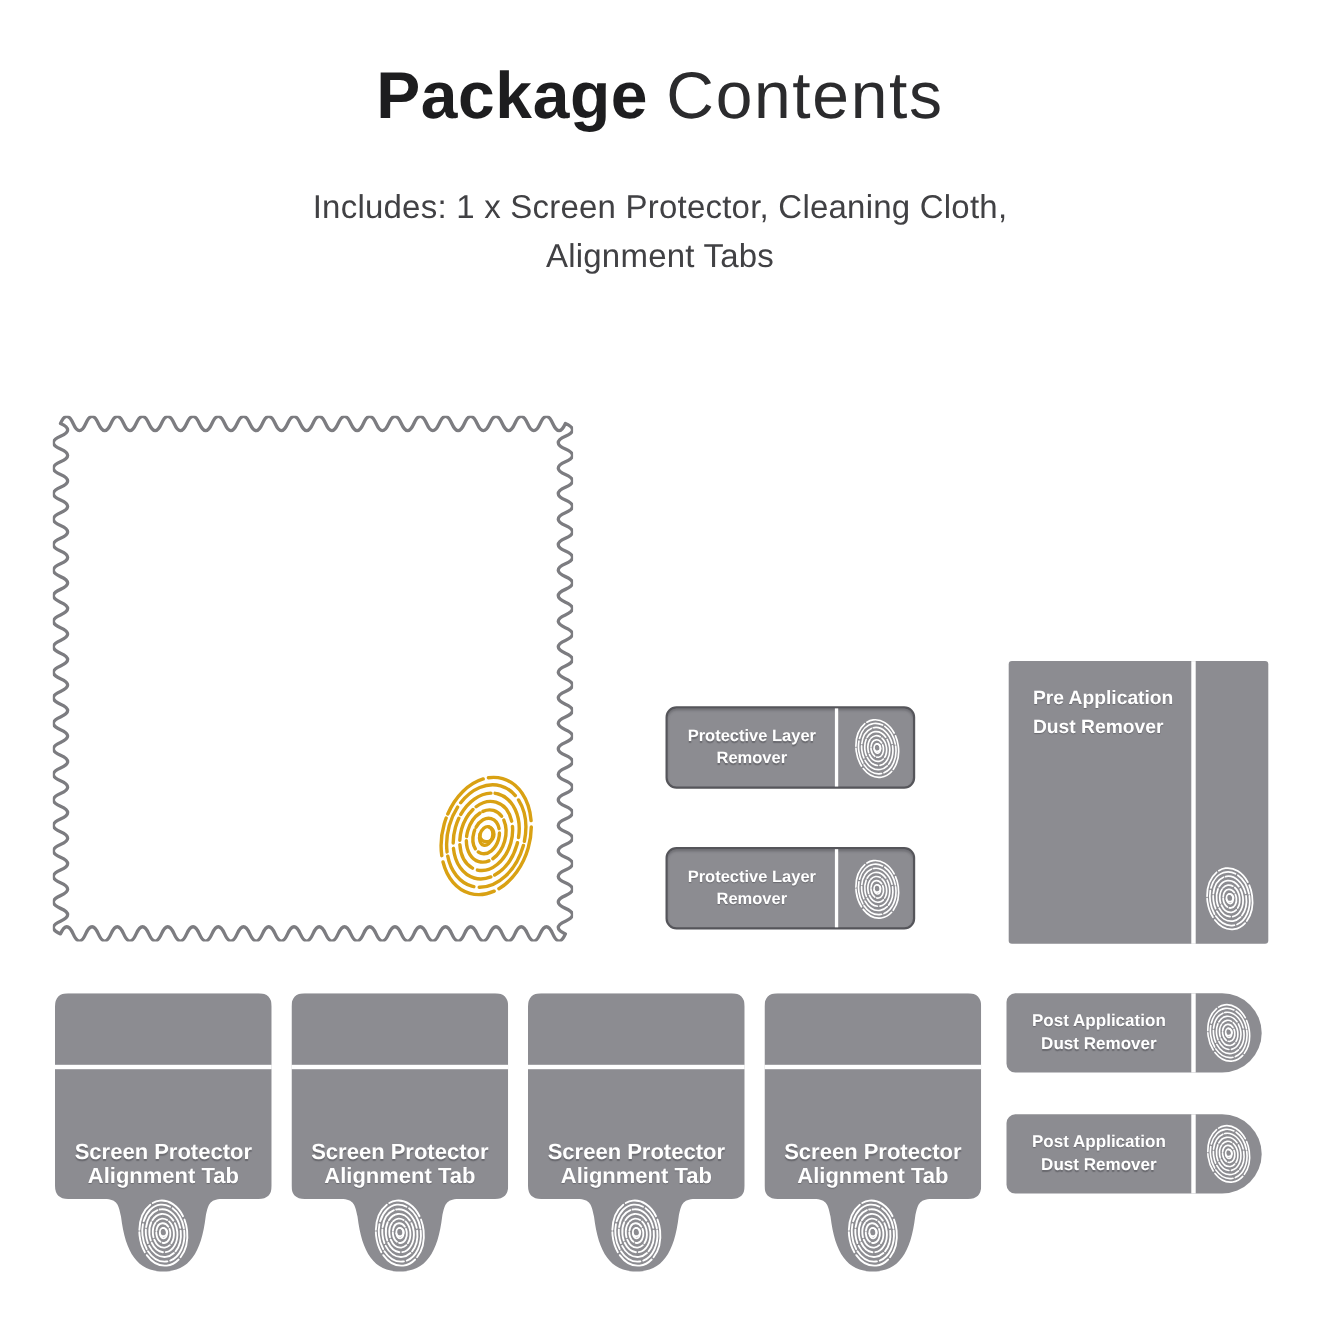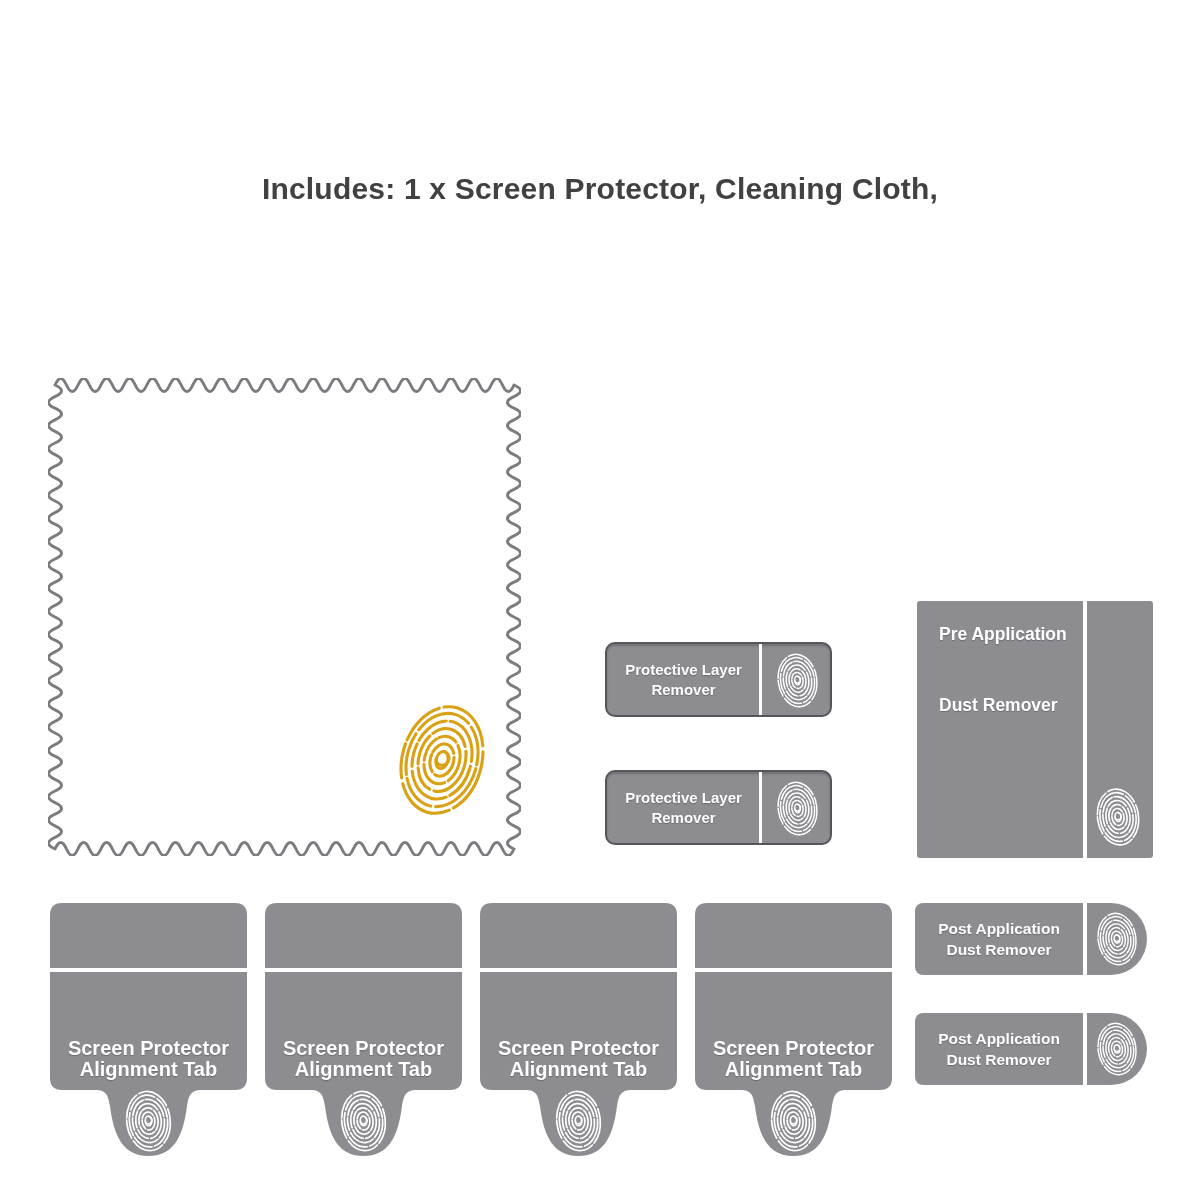--- a/index.html
+++ b/index.html
@@ -5,21 +5,21 @@
   html,body{margin:0;padding:0;background:#fff;}
   body{width:1200px;height:1200px;font-family:"Liberation Sans","DejaVu Sans",sans-serif;}
   .canvas{position:relative;width:1200px;height:1200px;background:#fff;overflow:hidden;}
 
   
   .page-title{position:absolute;top:52px;left:0;width:100%;margin:0;text-align:center;
     font-size:60px;line-height:70px;font-weight:400;color:var(--title,#1d1d1f);}
   .t-bold{font-weight:700;letter-spacing:.5px;}
   .t-light{font-weight:300;letter-spacing:1.5px;color:#2b2b2d;}
   .subtitle{position:absolute;top:166px;left:0;width:100%;margin:0;text-align:center;
-    font-size:30px;line-height:45px;font-weight:700;letter-spacing:.2px;color:var(--subtitle,#414144);}
+    font-size:30px;line-height:45px;font-weight:400;letter-spacing:.2px;color:var(--subtitle,#414144);}
   .subtitle span{display:block;}
 
   
   .gray-item{position:absolute;background:var(--item-gray,#8c8c91);box-sizing:border-box;}
   .v-divider{position:absolute;top:0;bottom:0;width:4px;background:var(--divider,#fff);}
   .label{color:#fff;font-weight:700;text-align:center;text-shadow:0 1px 1px rgba(40,40,45,.35);}
   .label span{display:block;}
   .label-box{position:absolute;display:flex;flex-direction:column;justify-content:center;align-items:center;}
 
   
@@ -35,21 +35,21 @@
   .plr{width:227px;height:75px;border-radius:10px;border:2px solid #55555a;
     box-shadow:inset 0 2px 2px rgba(50,50,55,.3);}
   #plr1{left:605px;top:642px;} #plr2{left:605px;top:770px;}
   .plr .label-box{left:0;top:0;width:153px;height:100%;font-size:15px;line-height:20px;}
   .plr .v-divider{left:152px;width:3px;}
   .plr .fp{left:167px;top:6px;width:47px;height:61px;transform:rotate(-8deg);}
 
   
   #preapp{left:917px;top:601px;width:236px;height:257px;border-radius:3px;}
   #preapp .label-box{left:22px;top:20px;width:140px;height:auto;align-items:flex-start;
-    font-size:17.5px;line-height:26px;text-align:right;gap:45px;}
+    font-size:17.5px;line-height:26px;text-align:right;}
   #preapp .v-divider{left:166px;}
   #preapp .fp{left:176px;top:183px;width:50px;height:66px;transform:rotate(-8deg);}
 
   
   .postapp{width:232px;height:72px;border-radius:8px 36px 36px 8px;}
   #postapp1{left:915px;top:903px;} #postapp2{left:915px;top:1013px;}
   .postapp .label-box{left:0;top:0;width:168px;height:100%;font-size:15.5px;line-height:21px;}
   .postapp .v-divider{left:168px;}
   .postapp .fp{left:179px;top:6px;width:46px;height:60px;transform:rotate(-8deg);}
 
@@ -77,23 +77,26 @@
       <ellipse cx="50" cy="64" rx="30" ry="41" stroke-dasharray="36 4 52 5 24 4"></ellipse>
       <ellipse cx="50" cy="64" rx="36" ry="49" stroke-dasharray="60 5 40 4 44 5"></ellipse>
       <ellipse cx="50" cy="64" rx="41" ry="56" stroke-dasharray="48 5 64 6 36 4"></ellipse>
       <path d="M50 55c7 1 9 9 4 13c-4 3-10 1-10-4"></path>
     </g>
   </defs>
 </svg>
 
 <div class="canvas">
 
+  <h1 class="page-title"><span class="t-bold">Package</span>
+    <span class="t-light">Contents</span></h1>
 
   <p class="subtitle">
     <span>Includes: 1 x Screen Protector, Cleaning Cloth,</span>
+    <span>Alignment Tabs</span>
   </p>
 
   <div id="cloth">
     <svg class="border" viewBox="0 0 473 478">
       <path id="cloth-wave-path" d="M7 7Q12.7 -6.0 18.5 7.0Q24.2 20.0 30.0 7.0Q35.7 -6.0 41.4 7.0Q47.2 20.0 52.9 7.0Q58.6 -6.0 64.4 7.0Q70.1 20.0 75.8 7.0Q81.6 -6.0 87.3 7.0Q93.1 20.0 98.8 7.0Q104.5 -6.0 110.3 7.0Q116.0 20.0 121.7 7.0Q127.5 -6.0 133.2 7.0Q139.0 20.0 144.7 7.0Q150.4 -6.0 156.2 7.0Q161.9 20.0 167.6 7.0Q173.4 -6.0 179.1 7.0Q184.9 20.0 190.6 7.0Q196.3 -6.0 202.1 7.0Q207.8 20.0 213.5 7.0Q219.3 -6.0 225.0 7.0Q230.8 20.0 236.5 7.0Q242.2 -6.0 248.0 7.0Q253.7 20.0 259.4 7.0Q265.2 -6.0 270.9 7.0Q276.7 20.0 282.4 7.0Q288.1 -6.0 293.9 7.0Q299.6 20.0 305.4 7.0Q311.1 -6.0 316.8 7.0Q322.6 20.0 328.3 7.0Q334.0 -6.0 339.8 7.0Q345.5 20.0 351.3 7.0Q357.0 -6.0 362.7 7.0Q368.5 20.0 374.2 7.0Q379.9 -6.0 385.7 7.0Q391.4 20.0 397.2 7.0Q402.9 -6.0 408.6 7.0Q414.4 20.0 420.1 7.0Q425.8 -6.0 431.6 7.0Q437.3 20.0 443.1 7.0Q448.8 -6.0 454.5 7.0Q460.3 20.0 466.0 7.0Q479.0 12.8 466.0 18.6Q453.0 24.4 466.0 30.2Q479.0 36.0 466.0 41.8Q453.0 47.6 466.0 53.4Q479.0 59.2 466.0 65.0Q453.0 70.8 466.0 76.6Q479.0 82.4 466.0 88.2Q453.0 94.0 466.0 99.8Q479.0 105.6 466.0 111.4Q453.0 117.2 466.0 123.0Q479.0 128.8 466.0 134.6Q453.0 140.4 466.0 146.2Q479.0 152.0 466.0 157.8Q453.0 163.6 466.0 169.4Q479.0 175.2 466.0 181.0Q453.0 186.8 466.0 192.6Q479.0 198.4 466.0 204.2Q453.0 210.0 466.0 215.8Q479.0 221.6 466.0 227.4Q453.0 233.2 466.0 239.0Q479.0 244.8 466.0 250.6Q453.0 256.4 466.0 262.2Q479.0 268.0 466.0 273.8Q453.0 279.6 466.0 285.4Q479.0 291.2 466.0 297.0Q453.0 302.8 466.0 308.6Q479.0 314.4 466.0 320.2Q453.0 326.0 466.0 331.8Q479.0 337.6 466.0 343.4Q453.0 349.2 466.0 355.0Q479.0 360.8 466.0 366.6Q453.0 372.4 466.0 378.2Q479.0 384.0 466.0 389.8Q453.0 395.6 466.0 401.4Q479.0 407.2 466.0 413.0Q453.0 418.8 466.0 424.6Q479.0 430.4 466.0 436.2Q453.0 442.0 466.0 447.8Q479.0 453.6 466.0 459.4Q453.0 465.2 466.0 471.0Q460.3 484.0 454.5 471.0Q448.8 458.0 443.0 471.0Q437.3 484.0 431.6 471.0Q425.8 458.0 420.1 471.0Q414.4 484.0 408.6 471.0Q402.9 458.0 397.1 471.0Q391.4 484.0 385.7 471.0Q379.9 458.0 374.2 471.0Q368.5 484.0 362.7 471.0Q357.0 458.0 351.2 471.0Q345.5 484.0 339.8 471.0Q334.0 458.0 328.3 471.0Q322.6 484.0 316.8 471.0Q311.1 458.0 305.3 471.0Q299.6 484.0 293.9 471.0Q288.1 458.0 282.4 471.0Q276.7 484.0 270.9 471.0Q265.2 458.0 259.4 471.0Q253.7 484.0 248.0 471.0Q242.2 458.0 236.5 471.0Q230.8 484.0 225.0 471.0Q219.3 458.0 213.5 471.0Q207.8 484.0 202.1 471.0Q196.3 458.0 190.6 471.0Q184.9 484.0 179.1 471.0Q173.4 458.0 167.6 471.0Q161.9 484.0 156.2 471.0Q150.4 458.0 144.7 471.0Q139.0 484.0 133.2 471.0Q127.5 458.0 121.7 471.0Q116.0 484.0 110.3 471.0Q104.5 458.0 98.8 471.0Q93.1 484.0 87.3 471.0Q81.6 458.0 75.8 471.0Q70.1 484.0 64.4 471.0Q58.6 458.0 52.9 471.0Q47.2 484.0 41.4 471.0Q35.7 458.0 29.9 471.0Q24.2 484.0 18.5 471.0Q12.7 458.0 7.0 471.0Q-6.0 465.2 7.0 459.4Q20.0 453.6 7.0 447.8Q-6.0 442.0 7.0 436.2Q20.0 430.4 7.0 424.6Q-6.0 418.8 7.0 413.0Q20.0 407.2 7.0 401.4Q-6.0 395.6 7.0 389.8Q20.0 384.0 7.0 378.2Q-6.0 372.4 7.0 366.6Q20.0 360.8 7.0 355.0Q-6.0 349.2 7.0 343.4Q20.0 337.6 7.0 331.8Q-6.0 326.0 7.0 320.2Q20.0 314.4 7.0 308.6Q-6.0 302.8 7.0 297.0Q20.0 291.2 7.0 285.4Q-6.0 279.6 7.0 273.8Q20.0 268.0 7.0 262.2Q-6.0 256.4 7.0 250.6Q20.0 244.8 7.0 239.0Q-6.0 233.2 7.0 227.4Q20.0 221.6 7.0 215.8Q-6.0 210.0 7.0 204.2Q20.0 198.4 7.0 192.6Q-6.0 186.8 7.0 181.0Q20.0 175.2 7.0 169.4Q-6.0 163.6 7.0 157.8Q20.0 152.0 7.0 146.2Q-6.0 140.4 7.0 134.6Q20.0 128.8 7.0 123.0Q-6.0 117.2 7.0 111.4Q20.0 105.6 7.0 99.8Q-6.0 94.0 7.0 88.2Q20.0 82.4 7.0 76.6Q-6.0 70.8 7.0 65.0Q20.0 59.2 7.0 53.4Q-6.0 47.6 7.0 41.8Q20.0 36.0 7.0 30.2Q-6.0 24.4 7.0 18.6Q20.0 12.8 7.0 7.0Z" fill="#ffffff" stroke="#7c7c80" stroke-width="3" stroke-linejoin="round"></path>
     </svg>
     <div class="fp">
       <svg viewBox="0 0 100 128">
           <use href="#fp-sym" xlink:href="#fp-sym"></use>
         </svg>

